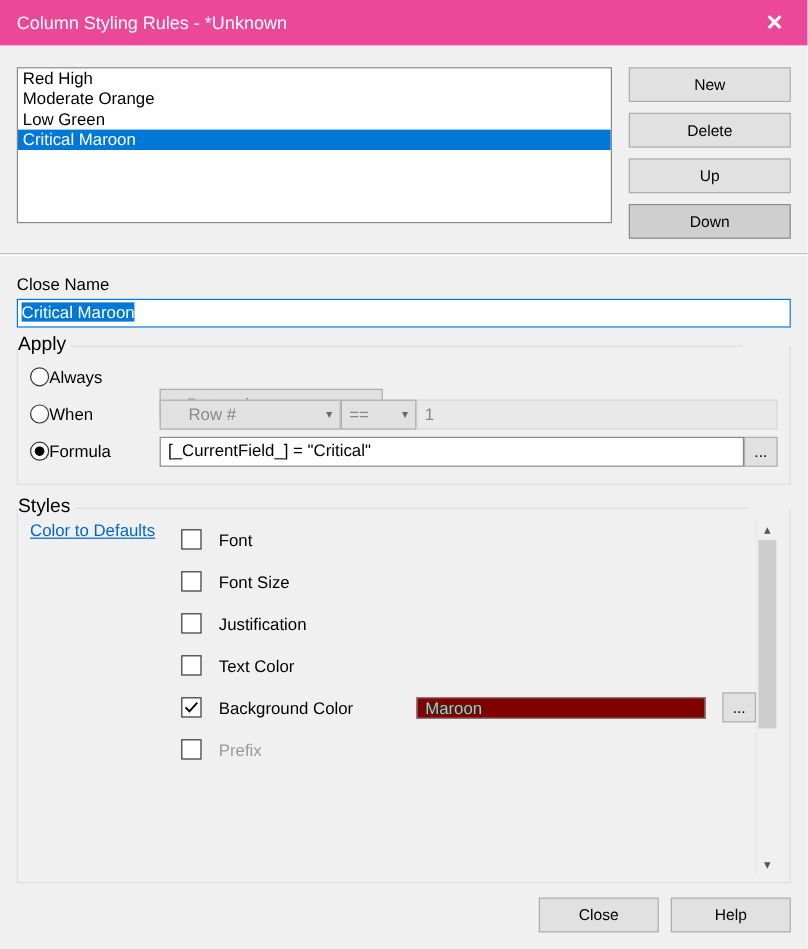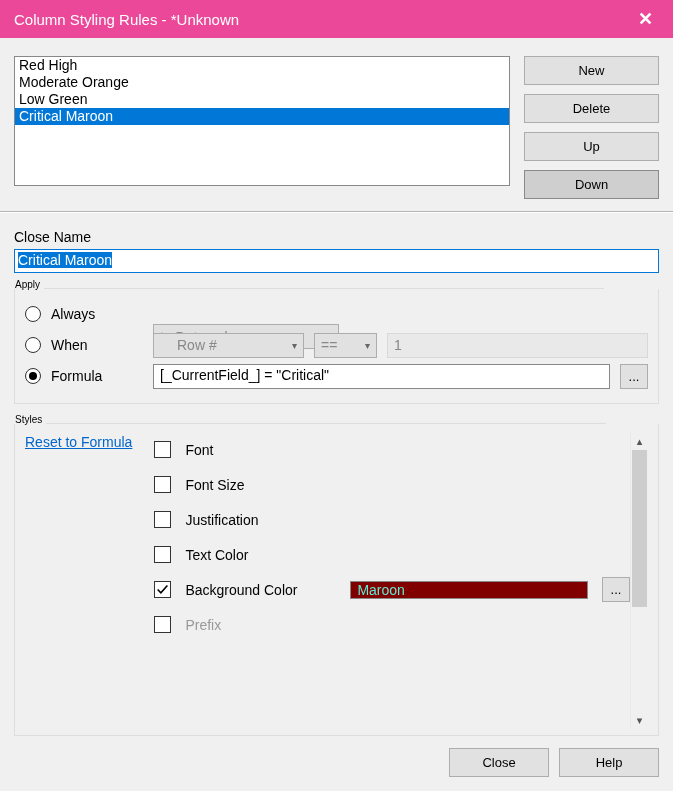--- a/index.html
+++ b/index.html
@@ -104,37 +104,37 @@
     border-top: none;
     margin-top: 16px;
     padding: 8px 10px 10px 10px;
     position: relative;
   }
   .group-title {
     position: absolute;
     top: -10px;
     left: 0px;
     padding: 0 4px 0 0;
-    font-size: 10px;
+    font-size: 16px;
     background: #f0f0f0;
   }
   .group-title::after {
     content: "";
     position: absolute;
     left: 100%;
     top: 9px;
     width: 560px;
     border-top: 1px solid #ddd;
   }
   .apply-row {
     display: flex;
     align-items: center;
     height: 28px;
     margin: 3px 0;
-    gap: 10px;
+    gap: 0;
   }
   .radio {
     width: 16px;
     height: 16px;
     border: 1px solid #333;
     border-radius: 50%;
     background: #fff;
     display: inline-flex;
     align-items: center;
     justify-content: center;
@@ -367,21 +367,21 @@
     <div class="apply-row">
       <span class="radio checked"></span>
       <span class="radio-label">Formula</span>
       <span class="formula-input">[_CurrentField_] = "Critical"</span>
       <span class="ellipsis-btn">...</span>
     </div>
   </div>
 
   <div class="styles-group">
     <div class="group-title">Styles</div>
-    <div class="reset-link">Reset to Formula</div>
+    <div class="reset-link">Color to Defaults</div>
     <div class="styles-scroll">
       <div class="styles-body" id="styles-body">
           <div class="style-row">
             <span class="checkbox"></span>
             <span class="style-label">Font</span>
           </div>
           <div class="style-row">
             <span class="checkbox"></span>
             <span class="style-label">Font Size</span>
           </div>

